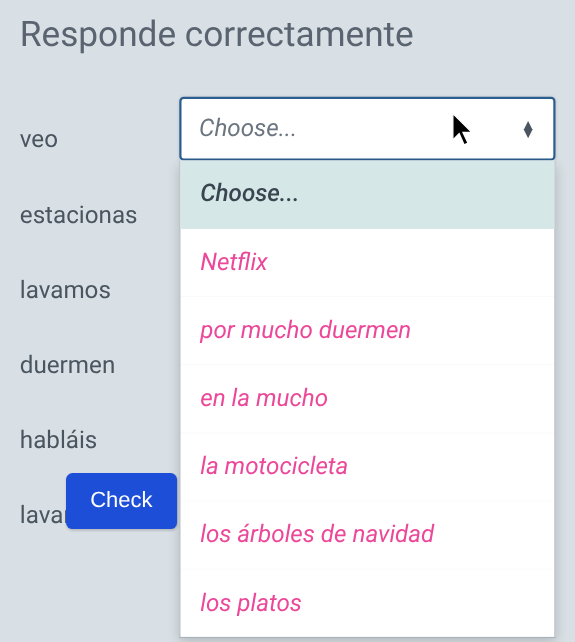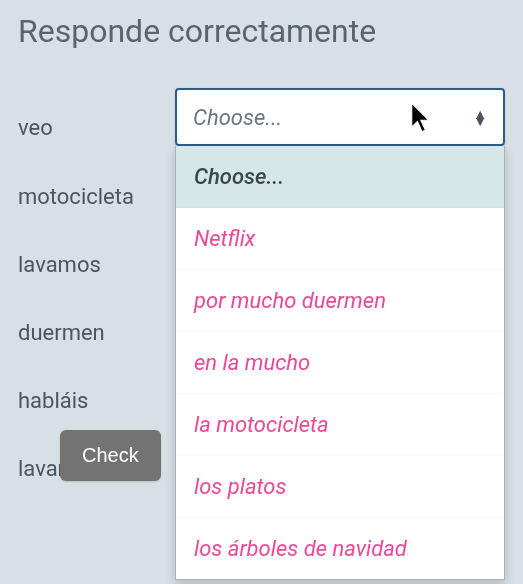--- a/index.html
+++ b/index.html
@@ -22,21 +22,20 @@
     .title {
       font-size: 32px;
       color: #5a6470;
       font-weight: 400;
       margin-bottom: 38px;
     }
     .grid {
       display: grid;
       grid-template-columns: 145px 1fr;
       align-items: start;
-      gap: 12px;
     }
     .prompts {
       display: flex;
       flex-direction: column;
       padding-top: 14px;
     }
     .prompt {
       font-size: 22px;
       color: #4a5560;
       padding: 20px 0 20px 0;
@@ -106,41 +105,41 @@
     }
     .dropdown-option:last-child {
       border-bottom: none;
     }
     .check-wrap {
       position: absolute;
       left: 60px;
       top: 430px;
     }
     .check-btn {
-      background: #737373;
+      background: #1d4ed8;
       color: #ffffff;
       border: none;
       border-radius: 6px;
       padding: 14px 22px;
       font-size: 20px;
       font-weight: 400;
       cursor: pointer;
       box-shadow: 0 1px 2px rgba(0,0,0,0.15);
     }
   </style>
 </head>
 <body>
 
 <div class="container">
   <h2 class="title">Responde correctamente</h2>
 
   <div class="grid">
     <div class="prompts">
       <div class="prompt first">veo</div>
-      <div class="prompt">motocicleta</div>
+      <div class="prompt">estacionas</div>
       <div class="prompt">lavamos</div>
       <div class="prompt">duermen</div>
       <div class="prompt">habláis</div>
       <div class="prompt">lavamos</div>
     </div>
 
     <div class="right-col">
       <div class="select-box">
         <span class="select-placeholder">Choose...</span>
         <span class="cursor">
@@ -153,22 +152,22 @@
           <span>▼</span>
         </span>
       </div>
 
       <div class="dropdown">
         <div class="dropdown-option highlighted">Choose...</div>
         <div class="dropdown-option">Netflix</div>
         <div class="dropdown-option">por mucho duermen</div>
         <div class="dropdown-option">en la mucho</div>
         <div class="dropdown-option">la motocicleta</div>
+        <div class="dropdown-option">los árboles de navidad</div>
         <div class="dropdown-option">los platos</div>
-        <div class="dropdown-option">los árboles de navidad</div>
       </div>
     </div>
   </div>
 </div>
 
 <div class="check-wrap">
   <button class="check-btn">Check</button>
 </div>
 
 </body></html>

